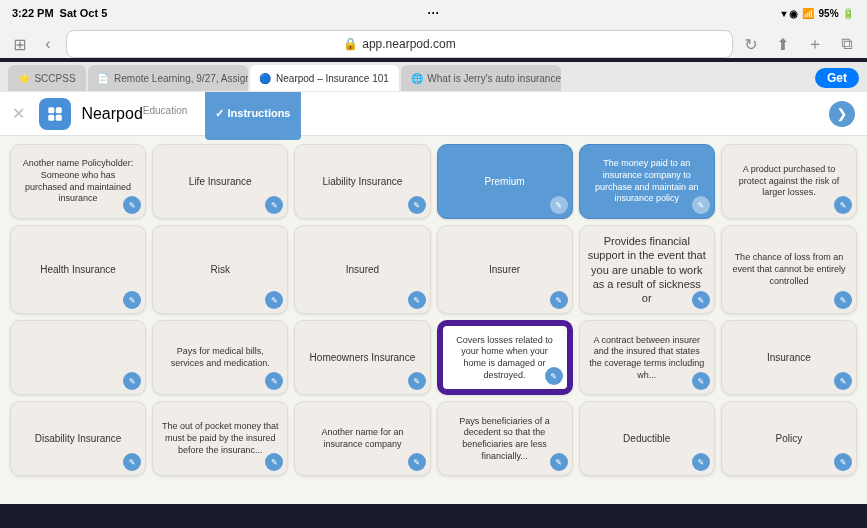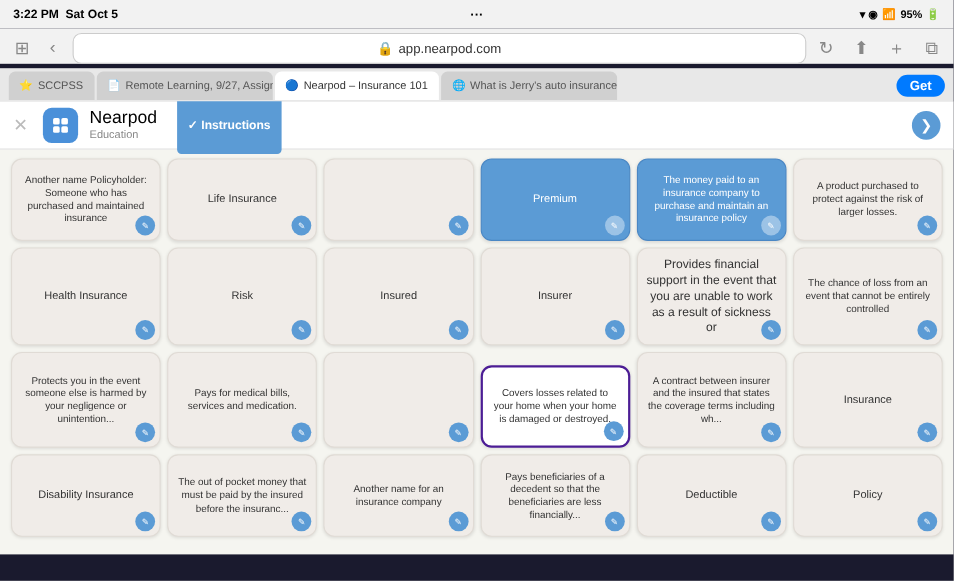--- a/index.html
+++ b/index.html
@@ -118,21 +118,21 @@
       border-bottom: 1px solid #e0e0e0;
       gap: 10px;
     }
     .nearpod-logo {
       width: 32px; height: 32px;
       background: #4a90d9;
       border-radius: 8px;
       display: flex; align-items: center; justify-content: center;
       color: white; font-size: 16px;
     }
-    .nearpod-title-block { display: flex; flex-direction: column; }
+    .nearpod-title-block { display: flex; flex-direction: row; }
 
     .instructions-btn {
       background: #5b9bd5;
       color: white;
       border: none;
       border-radius: 4px;
       padding: 20px 10px;
       font-size: 11px;
       font-weight: 600;
       cursor: pointer;
@@ -169,22 +169,21 @@
       background: #5b9bd5;
       border-color: #4a87c4;
     }
 
     .card.highlighted .card-text {
       color: white;
     }
 
     .card.outlined {
       background: white;
-      border: 2px solid #4c1d95;
-      margin-top: 12px;
+      border: 6px solid #4c1d95;
     }
 
     .card-text {
       font-size: 10px;
       color: #333;
       line-height: 1.3;
       text-align: center;
       flex: 1;
       display: flex;
       align-items: center;
@@ -287,20 +286,21 @@
 
       <div class="card">
         <div class="card-text" style="font-size:9px;">Another name Policyholder: Someone who has purchased and maintained insurance</div>
         <div class="card-edit-btn">✎</div>
       </div>
       <div class="card">
         <div class="card-text">Life Insurance</div>
         <div class="card-edit-btn">✎</div>
       </div>
       <div class="card">
+        <div class="card-text">Liability Insurance</div>
         <div class="card-edit-btn">✎</div>
       </div>
       <div class="card highlighted">
         <div class="card-text">Premium</div>
         <div class="card-edit-btn" style="background:rgba(255,255,255,0.4);">✎</div>
       </div>
       <div class="card highlighted">
         <div class="card-text" style="font-size:9px;">The money paid to an insurance company to purchase and maintain an insurance policy</div>
         <div class="card-edit-btn" style="background:rgba(255,255,255,0.4);">✎</div>
       </div>
@@ -328,28 +328,28 @@
       <div class="card">
         <div class="card-text" style="font-size:11px;">Provides financial support in the event that you are unable to work as a result of sickness or</div>
         <div class="card-edit-btn">✎</div>
       </div>
       <div class="card">
         <div class="card-text" style="font-size:9px;">The chance of loss from an event that cannot be entirely controlled</div>
         <div class="card-edit-btn">✎</div>
       </div>
 
       <div class="card">
-        <div class="card-text" style="font-size:9px;">Protects you in the event someone else is harmed by your negligence or unintention...</div>
         <div class="card-edit-btn">✎</div>
       </div>
       <div class="card">
         <div class="card-text" style="font-size:9px;">Pays for medical bills, services and medication.</div>
         <div class="card-edit-btn">✎</div>
       </div>
       <div class="card">
+        <div class="card-text">Homeowners Insurance</div>
         <div class="card-edit-btn">✎</div>
       </div>
       <div class="card outlined">
         <div class="card-text" style="font-size:9px;">Covers losses related to your home when your home is damaged or destroyed.</div>
         <div class="card-edit-btn">✎</div>
       </div>
       <div class="card">
         <div class="card-text" style="font-size:9px;">A contract between insurer and the insured that states the coverage terms including wh...</div>
         <div class="card-edit-btn">✎</div>
       </div>

